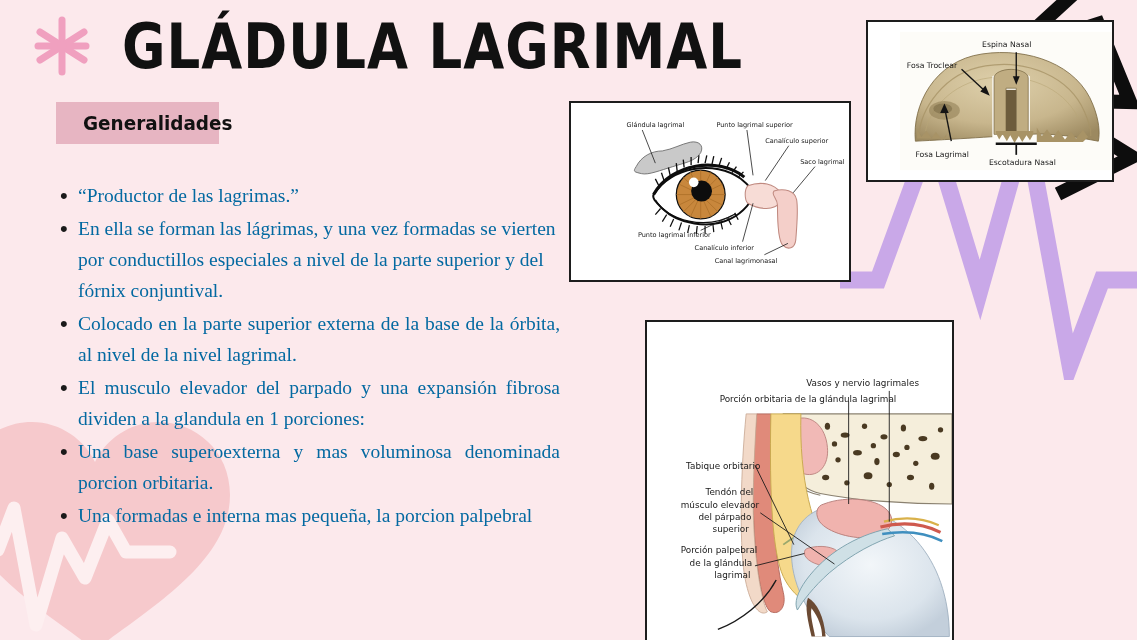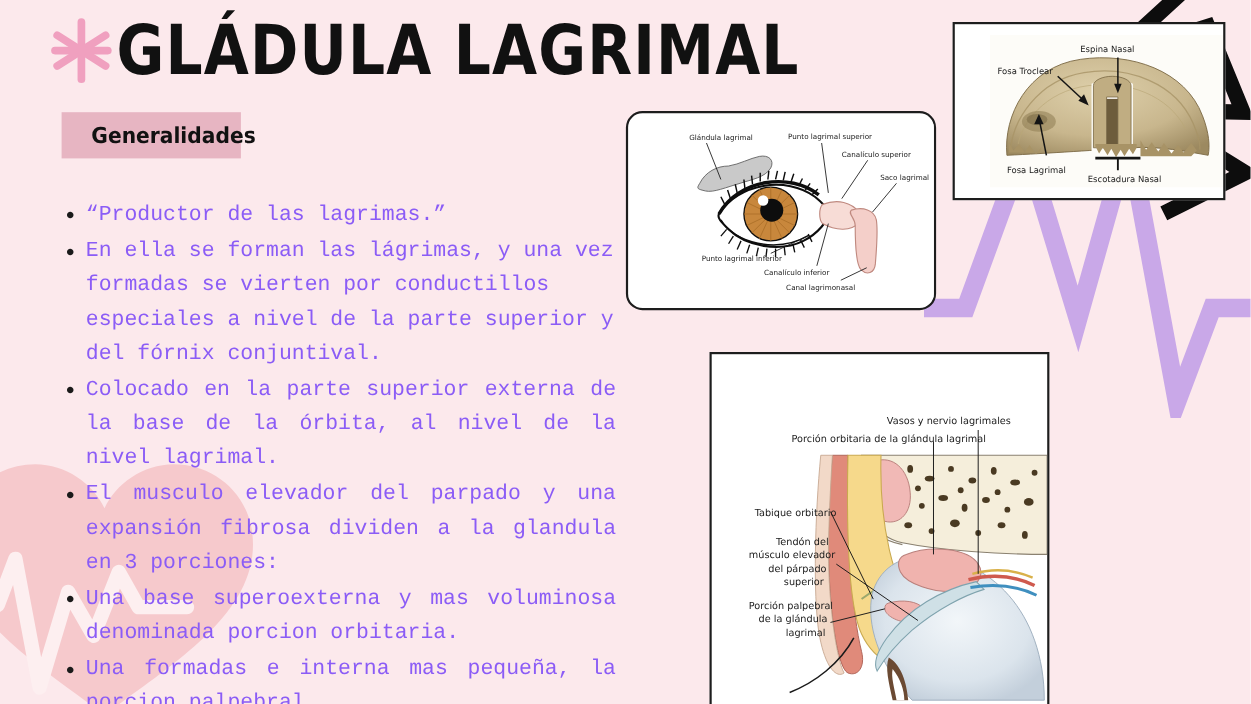--- a/index.html
+++ b/index.html
@@ -17,22 +17,22 @@
 
   
   .deco { position: absolute; pointer-events: none; }
 
   #heart-deco   { left: -60px; top: 400px; width: 310px; height: 260px; z-index: 1; }
   #purple-ekg   { left: 840px; top: 120px; width: 300px; height: 260px; z-index: 1; }
   #black-zig    { left: 980px; top: -18px; width: 165px; height: 230px; z-index: 3; }
 
   
   #header {
-    position: absolute; left: 42px; top: 14px;
-    display: flex; align-items: center; gap: 0;
+    position: absolute; left: 30px; top: 14px;
+    display: flex; align-items: center; gap: 28px;
     z-index: 5;
   }
   #star-icon { width: 64px; height: 64px; flex: 0 0 auto; }
   #page-title {
     font-family: "DejaVu Sans", sans-serif;
     font-weight: bold;
     font-size: 53px;
     letter-spacing: 1px;
     color: #111111;
     line-height: 1;
@@ -74,38 +74,38 @@
   .bullet .dot {
     flex: 0 0 auto;
     width: 18px;
     font-size: 22px;
     line-height: 31px;
     color: #1a1a1a;
     text-align: left;
   }
   .bullet .txt {
     flex: 1 1 auto;
-    font-family: Liberation Mono, monospace;
+    font-family: Liberation Serif, serif;
     font-size: 19.5px;
     line-height: 31px;
-    color: #8b5cf6;
+    color: #0369a1;
     text-align: justify;
   }
   .bullet.nojust .txt { text-align: left; }
 
   
   .figure {
     position: absolute;
     background: #ffffff;
     border: 2px solid #1d1d1d;
     overflow: hidden;
     z-index: 6;
     padding-left: 32px;
   }
-  #fig-eye   { left: 569px; top: 101px; width: 282px; height: 181px; border-radius: 15px; }
+  #fig-eye   { left: 569px; top: 101px; width: 282px; height: 181px; }
   #fig-skull { left: 866px; top: 20px;  width: 248px; height: 162px; }
   #fig-orbit { left: 645px; top: 320px; width: 309px; height: 368px; }
 
   .fig-svg { display: block; width: 100%; height: 100%; }
 
   .flabel {
     font-family: "DejaVu Sans", sans-serif;
     fill: #1a1a1a;
   }
 </style>
@@ -152,21 +152,21 @@
     <div class="bullet nojust">
       <span class="dot">•</span>
       <span class="txt">En ella se forman las lágrimas, y una vez formadas se vierten por conductillos especiales a nivel de la parte superior y del fórnix conjuntival.</span>
     </div>
     <div class="bullet">
       <span class="dot">•</span>
       <span class="txt">Colocado en la parte superior externa de la base de la órbita, al nivel de la nivel lagrimal.</span>
     </div>
     <div class="bullet">
       <span class="dot">•</span>
-      <span class="txt">El musculo elevador del parpado y una expansión fibrosa dividen a la glandula en 3 porciones:</span>
+      <span class="txt">El musculo elevador del parpado y una expansión fibrosa dividen a la glandula en 1 porciones:</span>
     </div>
     <div class="bullet">
       <span class="dot">•</span>
       <span class="txt">Una base superoexterna y mas voluminosa denominada porcion orbitaria.</span>
     </div>
     <div class="bullet">
       <span class="dot">•</span>
       <span class="txt">Una formadas e interna mas pequeña, la porcion palpebral</span>
     </div>
   </div>

